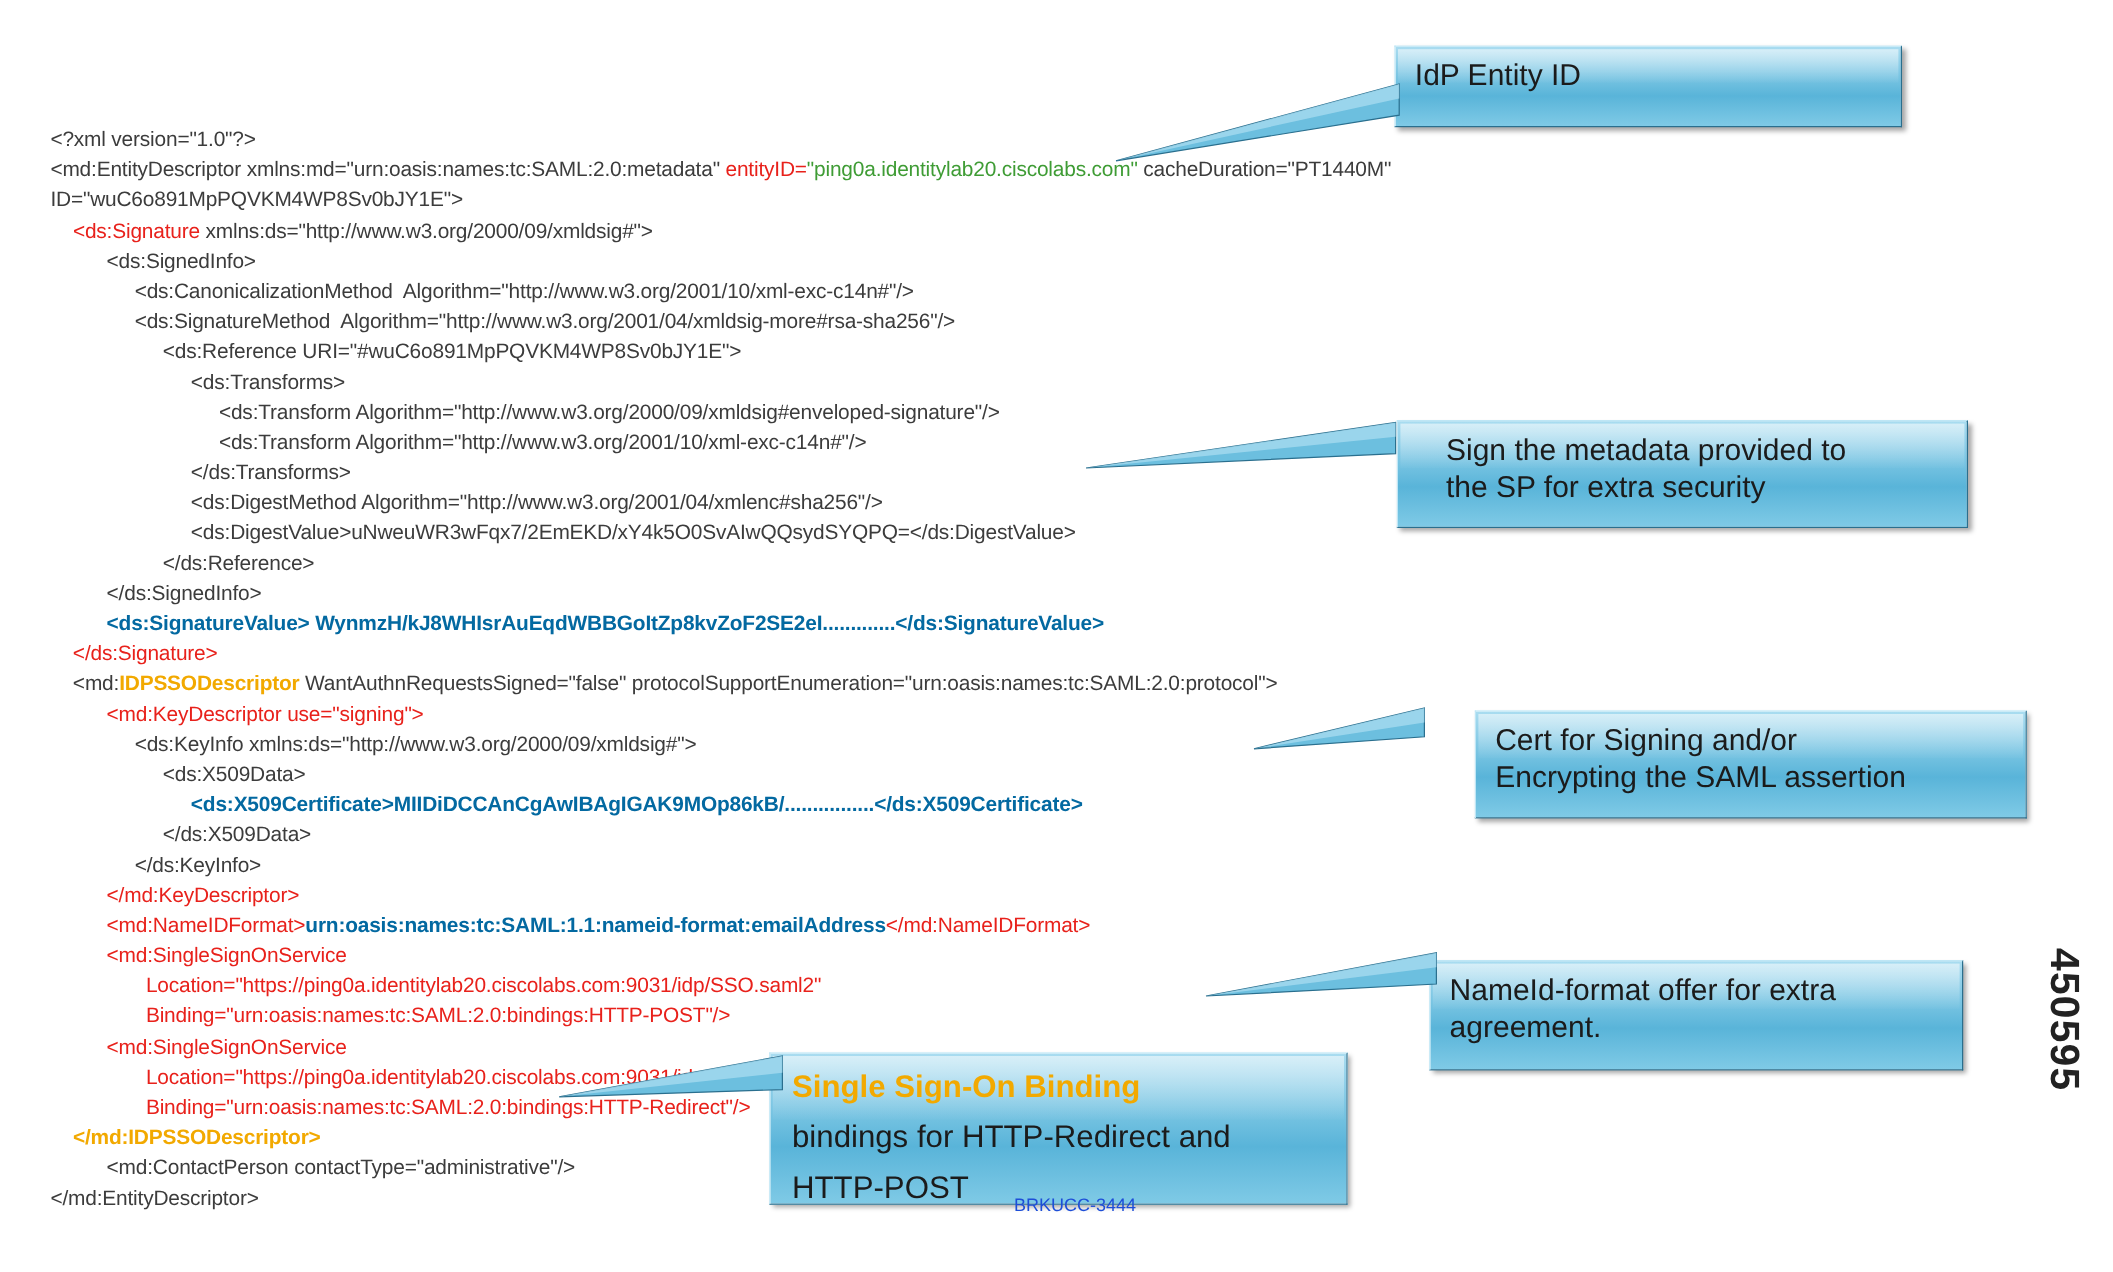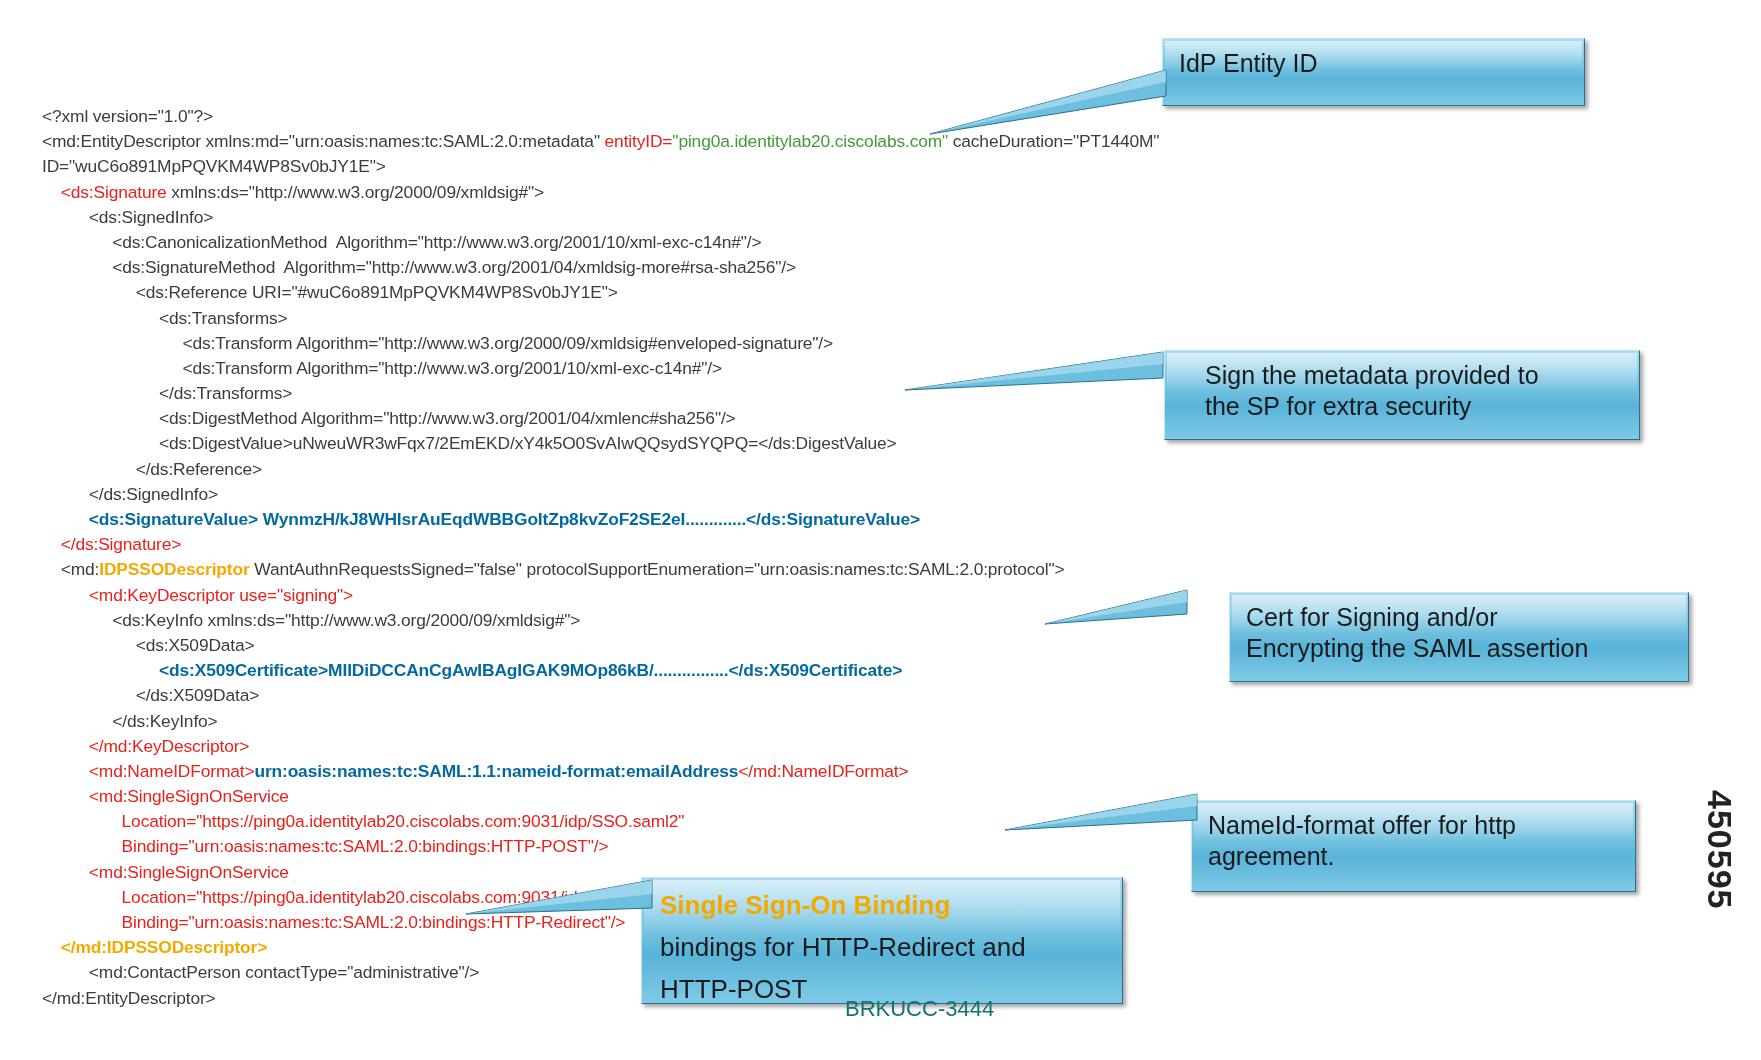--- a/index.html
+++ b/index.html
@@ -90,22 +90,22 @@
     writing-mode: vertical-rl;
     letter-spacing: 1px;
     font-family: "Liberation Sans", sans-serif;
   }
 
   
   #session-code {
     position: absolute;
     left: 845px;
     top: 996px;
-    font-size: 22px;
-    color: #0f766e;
+    font-size: 15px;
+    color: #1d4ed8;
     font-family: "Liberation Sans", sans-serif;
   }
 </style>
 </head>
 <body>
 
 <div id="xml-listing"><span class="ln"><span class="tk-plain">&lt;?xml version="1.0"?&gt;</span></span><span class="ln"><span class="tk-plain">&lt;md:EntityDescriptor xmlns:md="urn:oasis:names:tc:SAML:2.0:metadata" </span><span class="tk-red">entityID=</span><span class="tk-greenv">"ping0a.identitylab20.ciscolabs.com"</span><span class="tk-plain"> cacheDuration="PT1440M"</span></span><span class="ln"><span class="tk-plain">ID="wuC6o891MpPQVKM4WP8Sv0bJY1E"&gt;</span></span><span class="ln"><span class="tk-plain">    </span><span class="tk-red">&lt;ds:Signature</span><span class="tk-plain"> xmlns:ds="http://www.w3.org/2000/09/xmldsig#"&gt;</span></span><span class="ln"><span class="tk-plain">          &lt;ds:SignedInfo&gt;</span></span><span class="ln"><span class="tk-plain">               &lt;ds:CanonicalizationMethod  Algorithm="http://www.w3.org/2001/10/xml-exc-c14n#"/&gt;</span></span><span class="ln"><span class="tk-plain">               &lt;ds:SignatureMethod  Algorithm="http://www.w3.org/2001/04/xmldsig-more#rsa-sha256"/&gt;</span></span><span class="ln"><span class="tk-plain">                    &lt;ds:Reference URI="#wuC6o891MpPQVKM4WP8Sv0bJY1E"&gt;</span></span><span class="ln"><span class="tk-plain">                         &lt;ds:Transforms&gt;</span></span><span class="ln"><span class="tk-plain">                              &lt;ds:Transform Algorithm="http://www.w3.org/2000/09/xmldsig#enveloped-signature"/&gt;</span></span><span class="ln"><span class="tk-plain">                              &lt;ds:Transform Algorithm="http://www.w3.org/2001/10/xml-exc-c14n#"/&gt;</span></span><span class="ln"><span class="tk-plain">                         &lt;/ds:Transforms&gt;</span></span><span class="ln"><span class="tk-plain">                         &lt;ds:DigestMethod Algorithm="http://www.w3.org/2001/04/xmlenc#sha256"/&gt;</span></span><span class="ln"><span class="tk-plain">                         &lt;ds:DigestValue&gt;uNweuWR3wFqx7/2EmEKD/xY4k5O0SvAIwQQsydSYQPQ=&lt;/ds:DigestValue&gt;</span></span><span class="ln"><span class="tk-plain">                    &lt;/ds:Reference&gt;</span></span><span class="ln"><span class="tk-plain">          &lt;/ds:SignedInfo&gt;</span></span><span class="ln"><span class="tk-green">          &lt;ds:SignatureValue&gt; WynmzH/kJ8WHIsrAuEqdWBBGoItZp8kvZoF2SE2eI.............&lt;/ds:SignatureValue&gt;</span></span><span class="ln"><span class="tk-red">    &lt;/ds:Signature&gt;</span></span><span class="ln"><span class="tk-plain">    &lt;md:</span><span class="tk-orange">IDPSSODescriptor</span><span class="tk-plain"> WantAuthnRequestsSigned="false" protocolSupportEnumeration="urn:oasis:names:tc:SAML:2.0:protocol"&gt;</span></span><span class="ln"><span class="tk-plain">          </span><span class="tk-red">&lt;md:KeyDescriptor use="signing"&gt;</span></span><span class="ln"><span class="tk-plain">               &lt;ds:KeyInfo xmlns:ds="http://www.w3.org/2000/09/xmldsig#"&gt;</span></span><span class="ln"><span class="tk-plain">                    &lt;ds:X509Data&gt;</span></span><span class="ln"><span class="tk-plain">                         </span><span class="tk-green">&lt;ds:X509Certificate&gt;MIIDiDCCAnCgAwIBAgIGAK9MOp86kB/................&lt;/ds:X509Certificate&gt;</span></span><span class="ln"><span class="tk-plain">                    &lt;/ds:X509Data&gt;</span></span><span class="ln"><span class="tk-plain">               &lt;/ds:KeyInfo&gt;</span></span><span class="ln"><span class="tk-plain">          </span><span class="tk-red">&lt;/md:KeyDescriptor&gt;</span></span><span class="ln"><span class="tk-plain">          </span><span class="tk-red">&lt;md:NameIDFormat&gt;</span><span class="tk-green">urn:oasis:names:tc:SAML:1.1:nameid-format:emailAddress</span><span class="tk-red">&lt;/md:NameIDFormat&gt;</span></span><span class="ln"><span class="tk-plain">          </span><span class="tk-red">&lt;md:SingleSignOnService</span></span><span class="ln"><span class="tk-plain">                 </span><span class="tk-red">Location="https://ping0a.identitylab20.ciscolabs.com:9031/idp/SSO.saml2"</span></span><span class="ln"><span class="tk-plain">                 </span><span class="tk-red">Binding="urn:oasis:names:tc:SAML:2.0:bindings:HTTP-POST"/&gt;</span></span><span class="ln"><span class="tk-plain">          </span><span class="tk-red">&lt;md:SingleSignOnService</span></span><span class="ln"><span class="tk-plain">                 </span><span class="tk-red">Location="https://ping0a.identitylab20.ciscolabs.com:9031/idp/SSO.saml2"</span></span><span class="ln"><span class="tk-plain">                 </span><span class="tk-red">Binding="urn:oasis:names:tc:SAML:2.0:bindings:HTTP-Redirect"/&gt;</span></span><span class="ln"><span class="tk-plain">    </span><span class="tk-orange">&lt;/md:IDPSSODescriptor&gt;</span></span><span class="ln"><span class="tk-plain">          &lt;md:ContactPerson contactType="administrative"/&gt;</span></span><span class="ln"><span class="tk-plain">&lt;/md:EntityDescriptor&gt;</span></span></div>
 
 <div class="tail" style="left:930px; top:62px; width:250px; height:80px;">
   <svg width="250" height="80" viewBox="0 0 250 80">
@@ -161,21 +161,21 @@
   <div class="callout-highlight"></div>
   <div class="callout-body">
     <span class="txt">Cert for Signing and/or</span>
     <span class="txt">Encrypting the SAML assertion</span>
   </div>
 </div>
 
 <div class="callout" id="callout-nameid">
   <div class="callout-highlight"></div>
   <div class="callout-body">
-    <span class="txt">NameId-format  offer for http</span>
+    <span class="txt">NameId-format  offer for extra</span>
     <span class="txt">agreement.</span>
   </div>
 </div>
 
 <div class="callout" id="callout-sso">
   <div class="callout-highlight"></div>
   <div class="callout-body">
     <span class="txt" style="color:#f2a900; font-weight:bold;">Single Sign-On Binding</span>
     <span class="txt">bindings for HTTP-Redirect and</span>
     <span class="txt">HTTP-POST</span>

